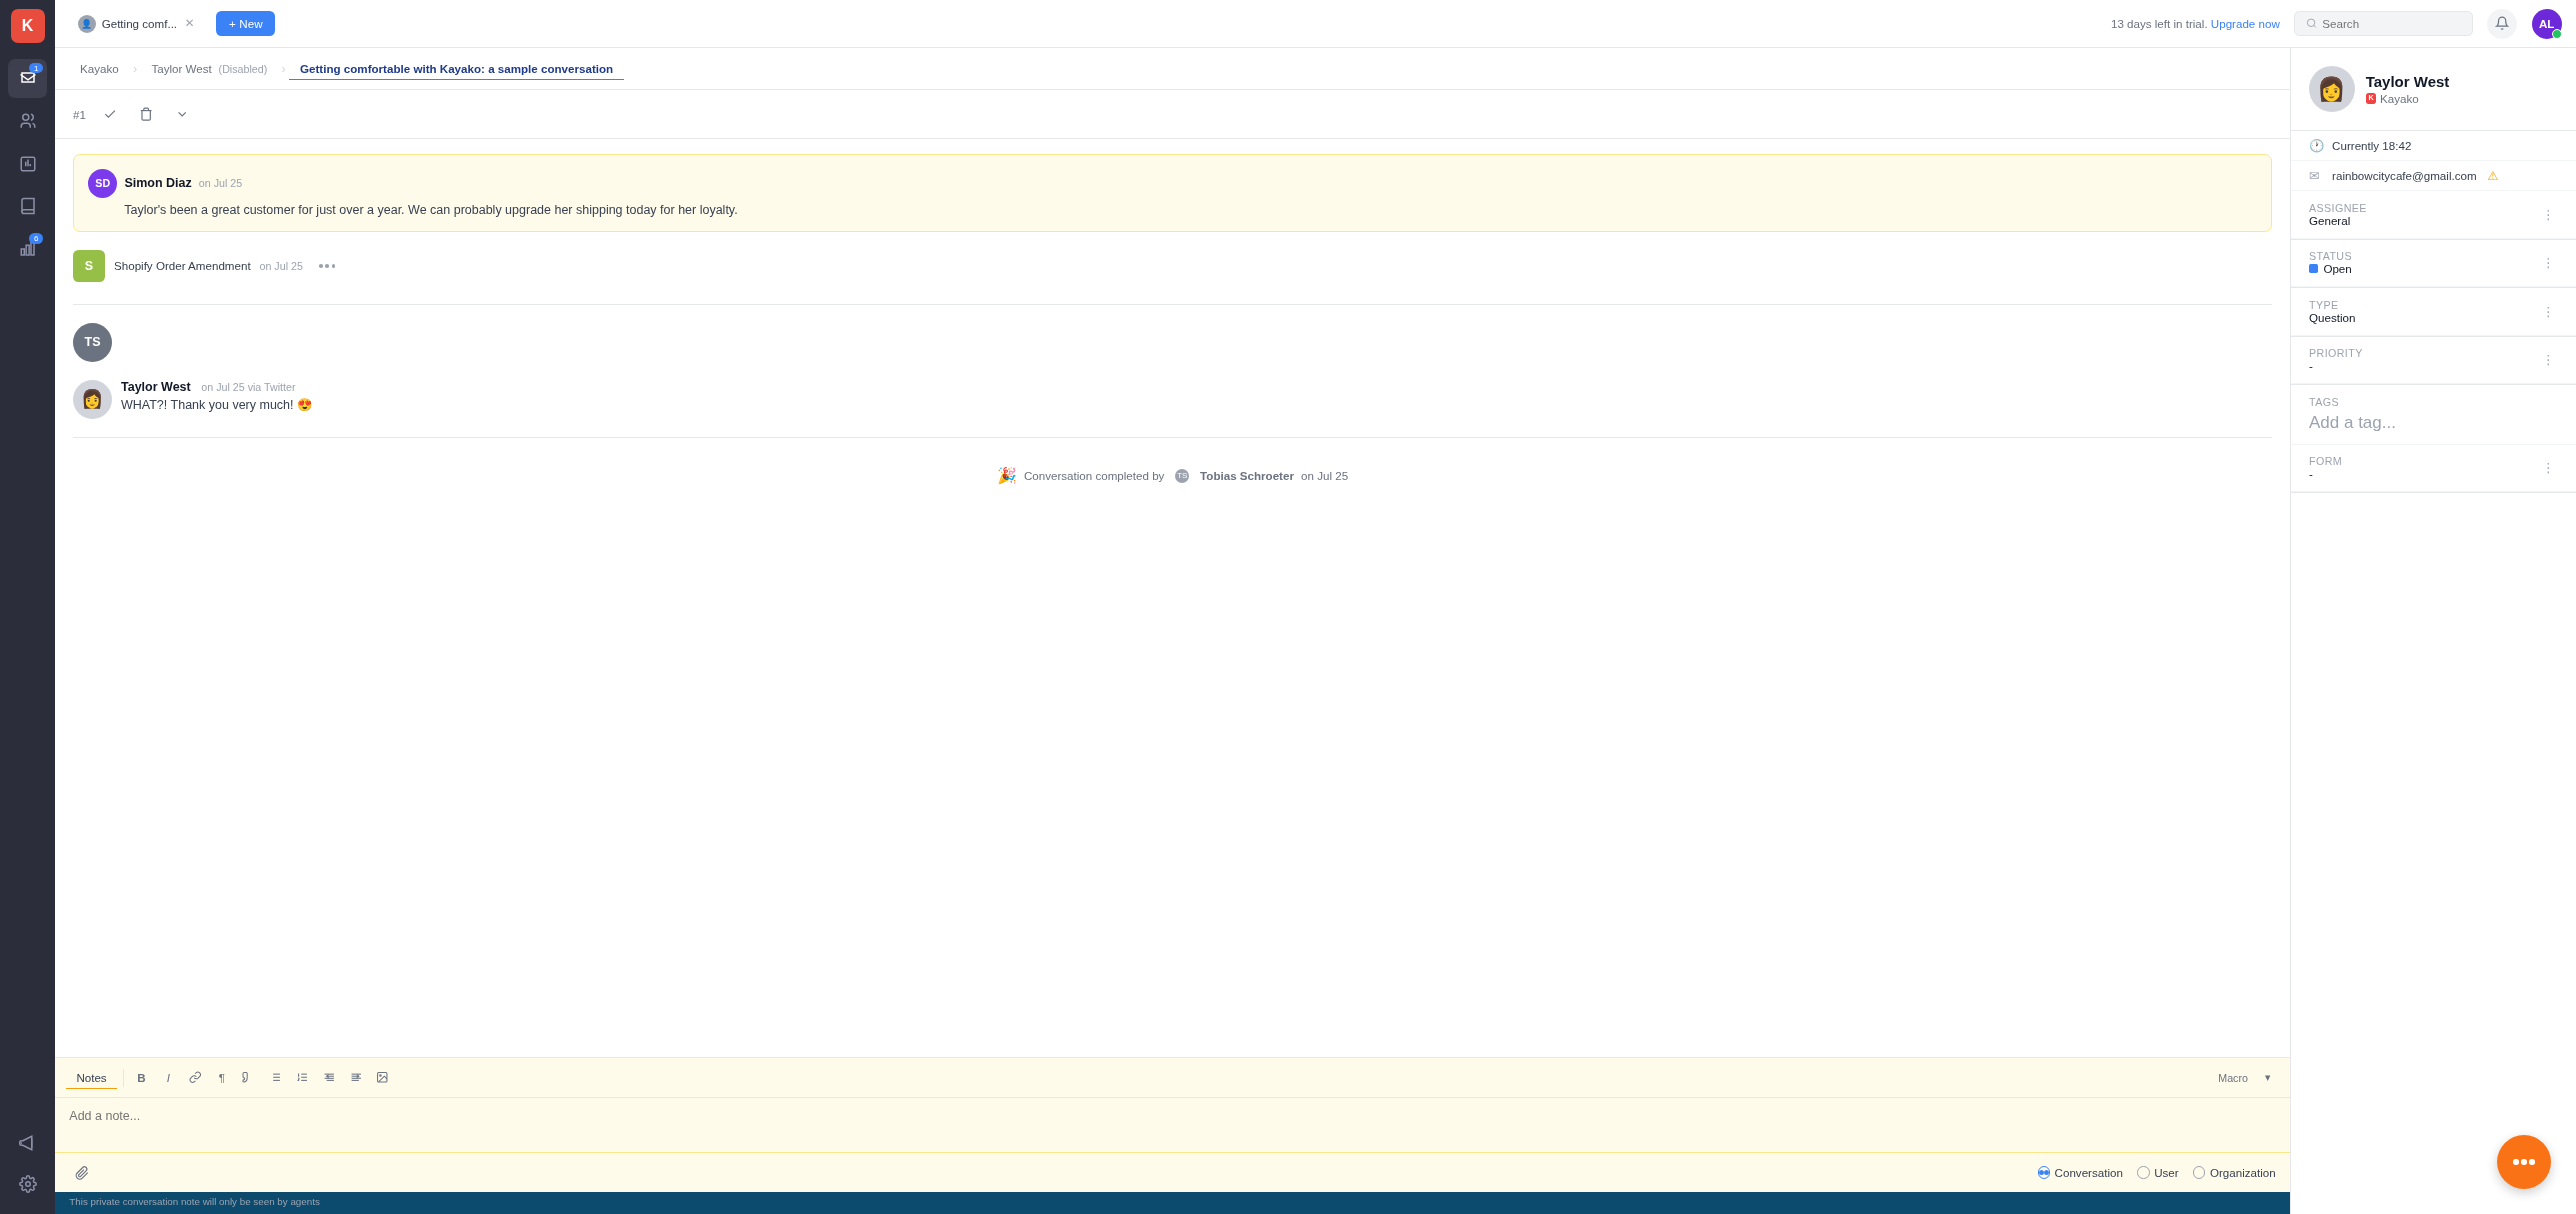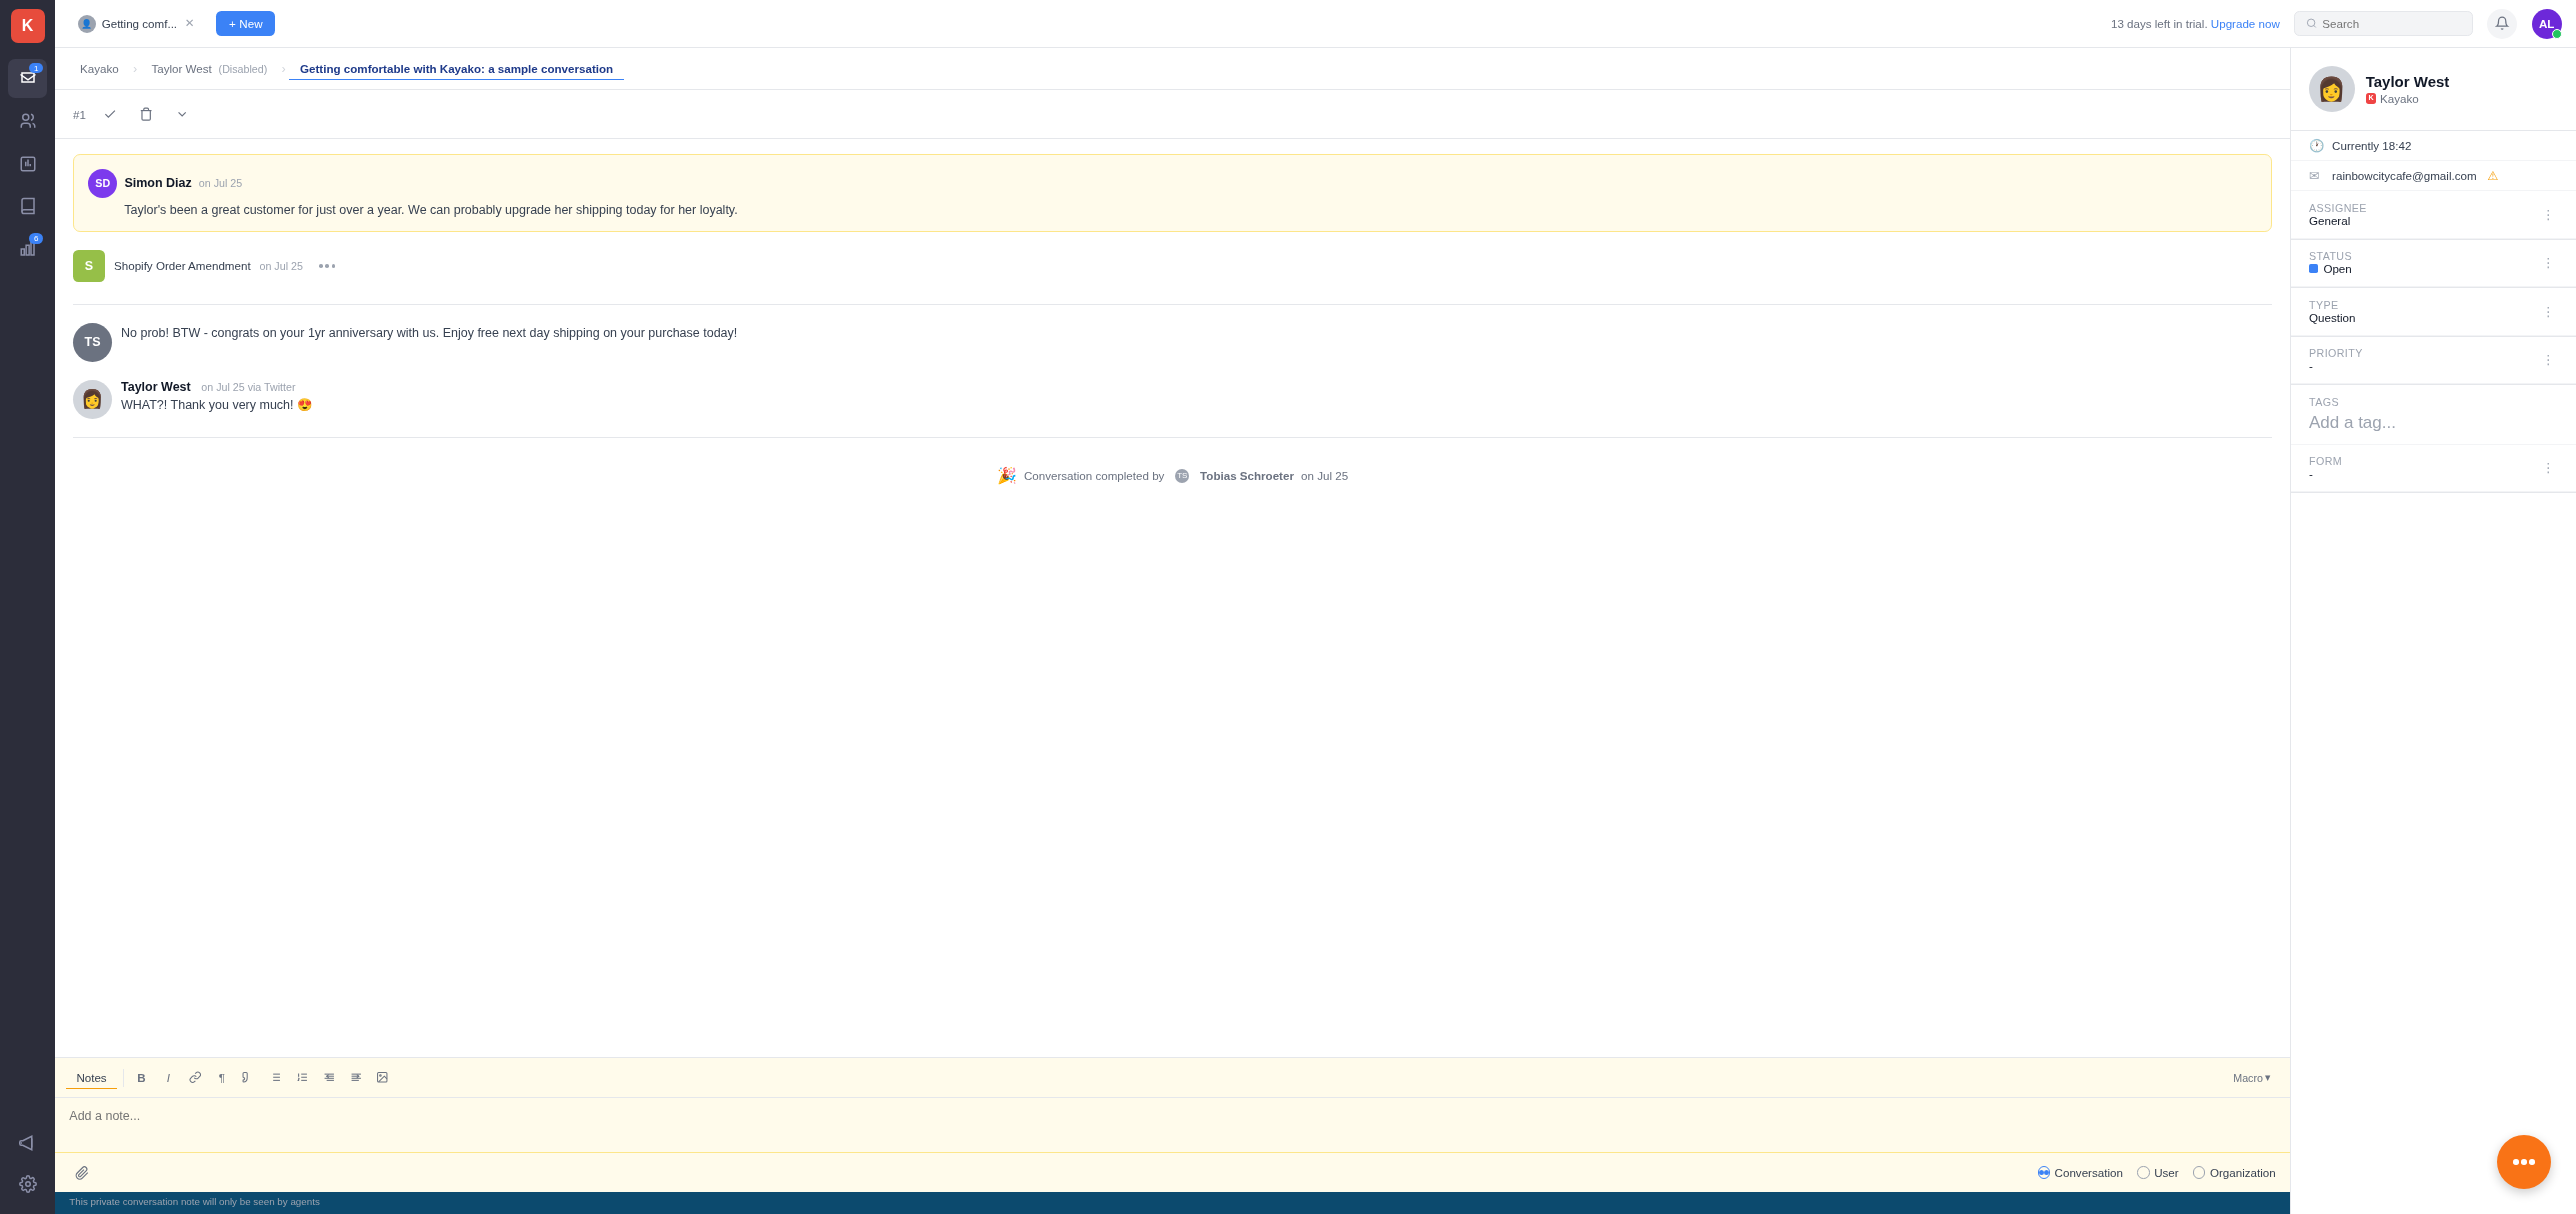--- a/index.html
+++ b/index.html
@@ -343,21 +343,21 @@
       color: #6b7280;
       font-size: 11.6px;
     }
     .toolbar-macro {
       margin-left: auto;
       padding: 3.6px 9px;
       font-size: 10.7px;
       color: #6b7280;
       cursor: pointer;
       border-radius: 3.6px;
-      display: flex; align-items: center; gap: 2px;
+      display: flex; align-items: center; gap: 17px;
     }
     .notes-input-area {
       background: #fffbeb;
       padding: 10.7px 14.3px;
       min-height: 54px;
     }
     .notes-input-area input {
       width: 100%;
       background: none;
       border: none;
@@ -668,21 +668,20 @@
               <span></span>
               <span></span>
           </div>
         </div>
 
         <div class="divider"></div>
 
         <div class="agent-message">
           <div class="msg-avatar-lg" style="background:#6b7280; font-size:12.5px;">TS</div>
           <div class="agent-message-body">
-            <p class="msg-body">No prob! BTW - congrats on your 1yr anniversary with us. Enjoy free next day shipping on your purchase today!</p>
           </div>
         </div>
 
         <div class="agent-message">
           <div class="msg-avatar-lg" style="background:#d1d5db; font-size:18px;">👩</div>
           <div class="agent-message-body">
             <div>
               <span class="agent-name">Taylor West</span>
               <span class="agent-meta" style="margin-left:7.1px;">on Jul 25 via Twitter</span>
             </div>

